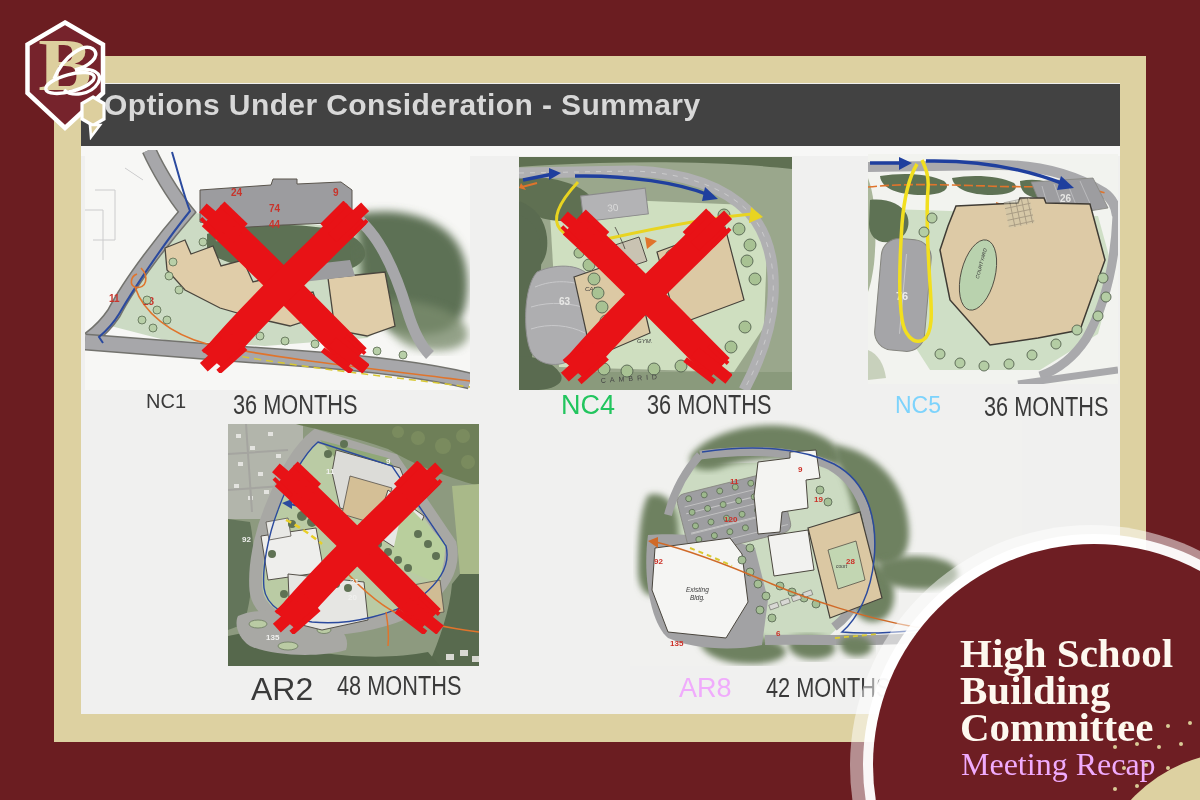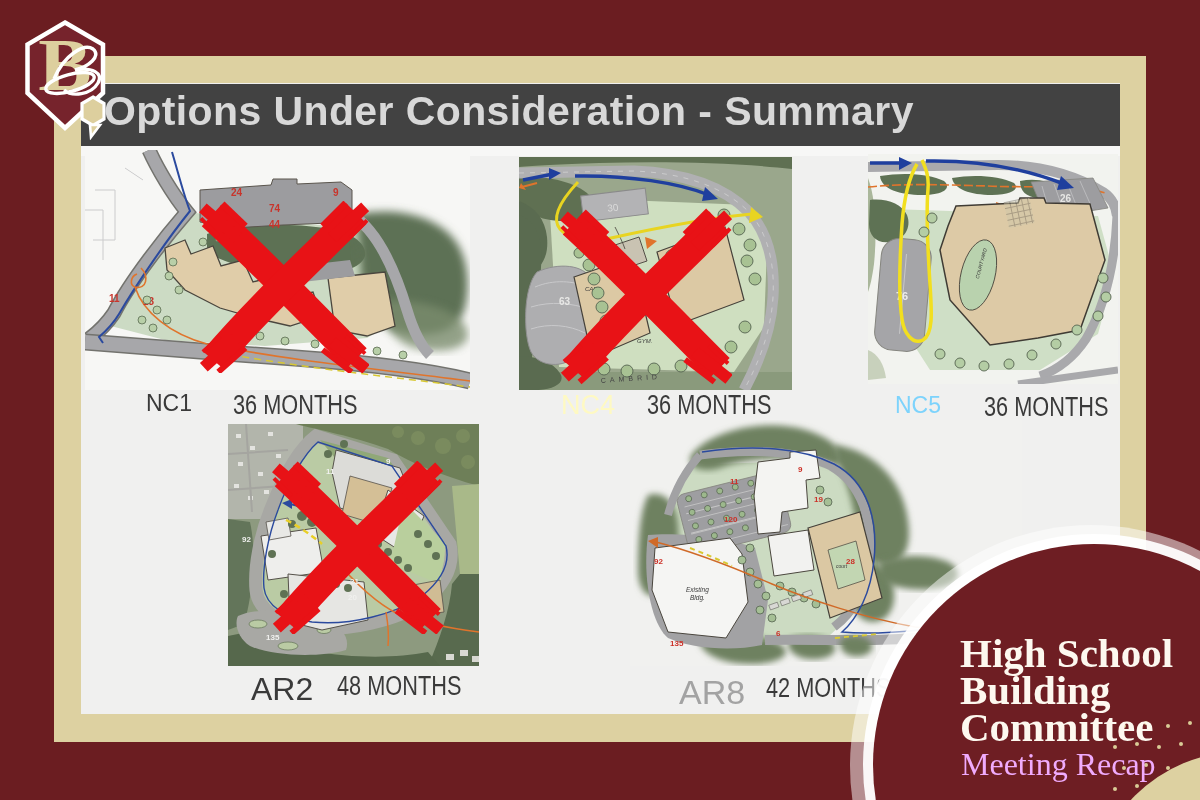--- a/index.html
+++ b/index.html
@@ -8,21 +8,21 @@
 </style>
 </head>
 <body>
 
 <div class="abs" style="left:54px;top:56px;width:1092px;height:686px;background:#ddd1a1"></div>
 
 <div class="abs" style="left:81px;top:83px;width:1039px;height:631px;background:#f0f0ef"></div>
 
 <div class="abs" style="left:81px;top:84px;width:1039px;height:62px;background:#424242"></div>
 
-<div class="abs" style="left:104px;top:88px;width:950px;font-size:41px;font-weight:bold;color:#d8d8d8;letter-spacing:0.4px">Options Under Consideration - Summary</div>
+<div class="abs" style="left:104px;top:88px;width:950px;font-size:30px;font-weight:bold;color:#d8d8d8;letter-spacing:0.4px">Options Under Consideration - Summary</div>
 
 <div class="abs" style="left:81px;top:146px;width:1039px;height:10px;background:#f7f7f6"></div>
 
 <svg class="abs" style="left:85px;top:150px" width="385" height="245" viewBox="0 0 385 245">
   <defs>
       <filter id="soft4">
         <feGaussianBlur stdDeviation="4"></feGaussianBlur>
       </filter>
       <filter id="soft2">
         <feGaussianBlur stdDeviation="2"></feGaussianBlur>
@@ -94,21 +94,21 @@
       <circle cx="318" cy="205" r="4"></circle>
   </g>
 
   <g stroke="#b9b9bc" stroke-width="1" fill="none" opacity="0.7">
     <path d="M 10,40 L 30,40 L 30,90 L 8,90"></path>
       <path d="M 0,60 L 18,60 L 18,110"></path>
       <path d="M 40,18 L 58,30"></path>
   </g>
 </svg>
 
-<div class="abs" style="left:146px;top:390px;font-size:23px;color:#3a3a3a">NC1</div>
+<div class="abs" style="left:146px;top:390px;font-size:20px;color:#3a3a3a">NC1</div>
 
 <div class="abs" style="left:233px;top:390px;font-size:27px;color:#3a3a3a;transform:scaleX(.805);transform-origin:0 0">36 MONTHS</div>
 
 <svg class="abs" style="left:519px;top:157px" width="273" height="233" viewBox="0 0 273 233">
 
   <rect x="0" y="0" width="273" height="233" fill="#9aa78c"></rect>
 
   <path d="M 30,40 L 230,48 L 248,90 L 245,170 L 215,215 L 40,210 Z" fill="#cfdfc0"></path>
 
   <path d="M 0,0 L 273,0 L 273,12 C 220,6 150,4 80,6 C 40,7 15,9 0,10 Z" fill="#5f7052"></path>
@@ -186,21 +186,21 @@
   <path d="M 232,50 L 244,60 L 230,66 Z" fill="#e8d421"></path>
 
   <path d="M 126,80 L 138,84 L 128,92 Z" fill="#e0742c"></path>
 
   <path d="M 100,116 L 110,120 L 102,127 Z" fill="#e0742c"></path>
 
   <text x="82" y="226" font-size="7" fill="#444" transform="rotate(-4 82 226)" letter-spacing="4">CAMBRID</text>
   <text x="182" y="212" font-size="7" fill="#444" transform="rotate(-52 182 212)" letter-spacing="3">ST</text>
 </svg>
 
-<div class="abs" style="left:561px;top:390px;font-size:27px;color:#fef9c3">NC4</div>
+<div class="abs" style="left:561px;top:390px;font-size:27px;color:#22c55e">NC4</div>
 
 <div class="abs" style="left:647px;top:390px;font-size:27px;color:#3a3a3a;transform:scaleX(.805);transform-origin:0 0">36 MONTHS</div>
 
 <svg class="abs" style="left:868px;top:154px" width="250" height="230" viewBox="0 0 250 230">
 
   <rect x="0" y="0" width="250" height="230" fill="#f2f3ef"></rect>
 
   <path d="M 0,24 C 8,45 9,80 6,110 C 4,125 2,132 0,138 Z" fill="#aab79b"></path>
 
   <path d="M 0,196 C 10,200 16,210 18,224 L 0,226 Z" fill="#b7c2a6" opacity="0.7"></path>
@@ -513,21 +513,21 @@
       <text x="168" y="52">9</text>
       <text x="184" y="82">19</text>
       <text x="94" y="102">120</text>
       <text x="24" y="144">92</text>
       <text x="40" y="226">135</text>
       <text x="146" y="216">6</text>
       <text x="216" y="144">28</text>
   </g>
 </svg>
 
-<div class="abs" style="left:679px;top:673px;font-size:34px;color:#a3a3a3">AR8</div>
+<div class="abs" style="left:679px;top:673px;font-size:27px;color:#f0abfc">AR8</div>
 
 <div class="abs" style="left:766px;top:673px;font-size:27px;color:#3a3a3a;transform:scaleX(.805);transform-origin:0 0">42 MONTHS</div>
 
 <svg class="abs" style="left:199px;top:201px" width="170" height="172" viewBox="0 0 176 178">
     <use href="#redx"></use>
   </svg>
 
 <svg class="abs" style="left:560px;top:207px" width="172" height="178" viewBox="0 0 176 178">
     <use href="#redx"></use>
   </svg>

